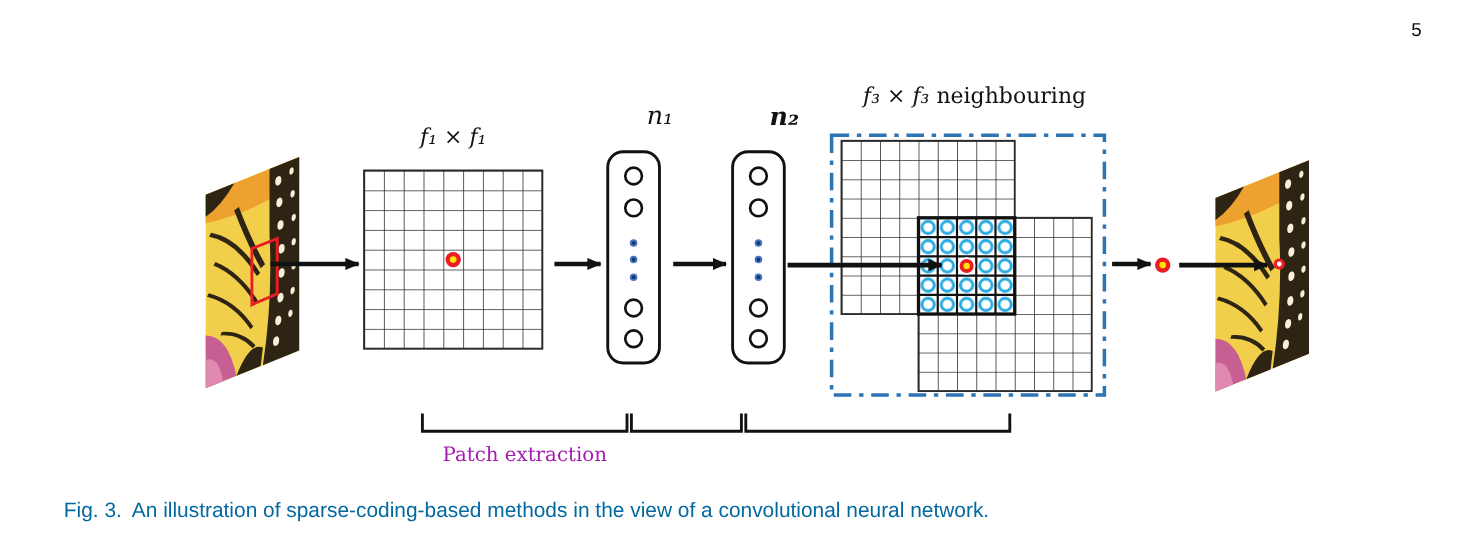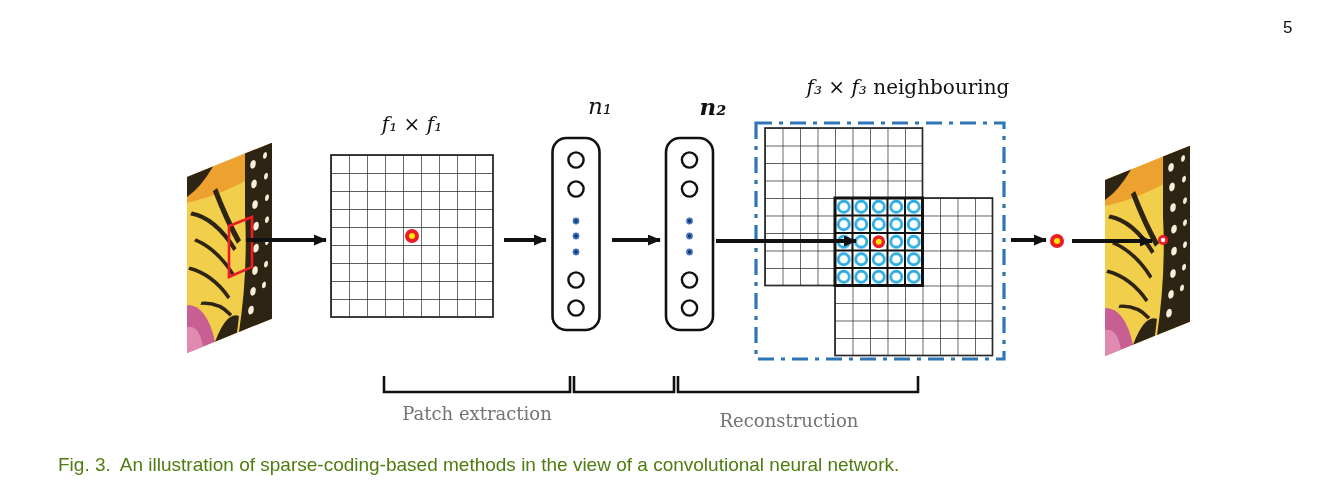--- a/index.html
+++ b/index.html
@@ -1,25 +1,25 @@
 <!DOCTYPE html>
 <html style="--accent-blue: #2e75b6; --circle-blue: #29abe2; --marker-red: #ec1c24; --marker-yellow: #ffe500; --dot-navy-outer: #4472c4; --dot-navy-inner: #17375e;"><head>
 <meta charset="utf-8">
 <style>
   html,body{margin:0;padding:0;background:#ffffff;}
   #page{position:relative;width:1336px;height:501px;background:#ffffff;overflow:hidden;
         font-family:"DejaVu Serif","Liberation Serif",serif;color:#111;}
   .abs{position:absolute;}
   .ctr{transform:translateX(-50%);text-align:center;white-space:nowrap;}
   .math{font-style:italic;}
-  .serif-label{font-size:18px;line-height:23px;color:#737373;}
+  .serif-label{font-size:18px;line-height:23px;color:#a21caf;}
   #f1-label{font-size:20px;font-style:italic;}
   .n-label{font-size:23px;margin-left:24px;}
   #f3-label{font-size:20px;line-height:22px;}
-  #caption{font-family:"Liberation Sans","DejaVu Sans",sans-serif;font-size:19px;color:#4d7c0f;}
+  #caption{font-family:"Liberation Sans","DejaVu Sans",sans-serif;font-size:19px;color:#0369a1;}
   #caption .cap-text{margin-left:9px;}
   #page-number{font-family:"Liberation Sans","DejaVu Sans",sans-serif;font-size:17px;color:#0d0d0d;}
   svg .gridline{stroke:#2a2a2a;}
   svg .blue-ring{stroke:var(--circle-blue);}
   svg .box-blue{stroke:var(--accent-blue);}
   svg .red-fill{fill:var(--marker-red);}
   svg .yellow-fill{fill:var(--marker-yellow);}
 </style>
 </head>
 <body>
@@ -183,33 +183,30 @@
   </svg>
 
   <div class="abs" id="page-number" style="left:1283px;top:18px;">5</div>
 
   <div class="abs ctr math" id="f1-label" style="left:412px;top:112px;">f₁ × f₁</div>
 
   <div class="abs ctr math n-label" style="left:576px;top:93px;">n₁</div>
 
   <div class="abs ctr math n-label" style="left:689px;top:93px;font-weight:bold;">n₂</div>
 
-  <div class="abs ctr" id="f3-label" style="left:886px;top:76px;margin-left:22px;">
+  <div class="abs ctr" id="f3-label" style="left:886px;top:76px;">
     <div>
       <span class="math">f₃ × f₃</span>
       <span>neighbouring</span>
     </div>
   </div>
 
   <div class="abs ctr serif-label" style="left:477px;top:402px;">
     <div>Patch extraction</div>
   </div>
 
 
-  <div class="abs ctr serif-label" style="left:789px;top:409px;">
-    <div>Reconstruction</div>
-  </div>
 
   <div class="abs" id="caption" style="left:58px;top:454px;">
     <span class="cap-tag">Fig. 3.</span><span class="cap-text">An illustration of sparse-coding-based methods in the view of a convolutional neural network.</span>
   </div>
 
 </div>
 
 </body></html>

